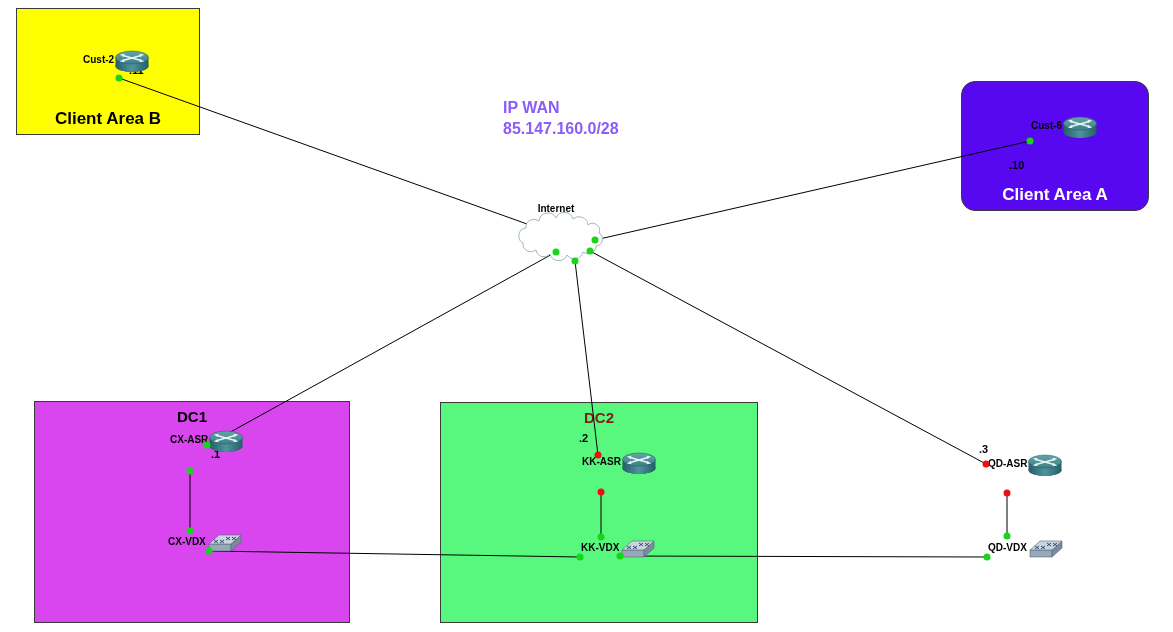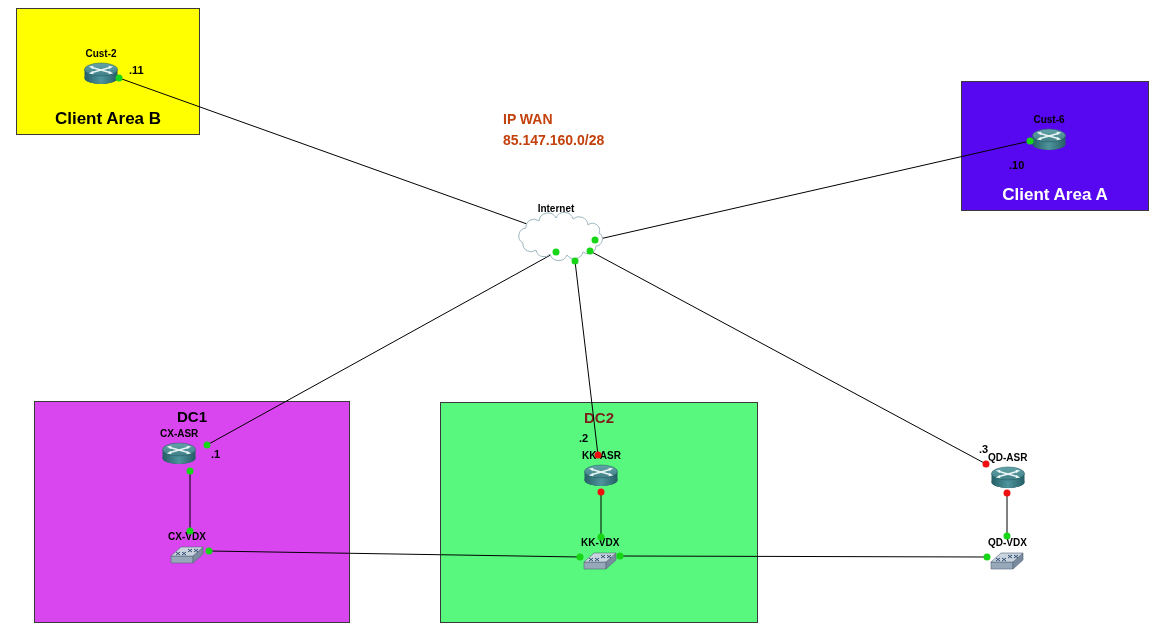--- a/index.html
+++ b/index.html
@@ -12,27 +12,27 @@
   .area-title { position:absolute; left:0; right:0; text-align:center; font-weight:bold; letter-spacing:0; }
   .client-title { font-size:17px; bottom:5px; }
   .dc-title { font-size:15px; top:6px; }
   
   .overlay { position:absolute; left:0; top:0; width:1173px; height:632px; }
   .overlay.links { pointer-events:none; }
   .overlay.dots { pointer-events:none; }
   line.link { stroke:#000000; stroke-width:1; pointer-events:stroke; }
   .cloud-shape { fill:#ffffff; stroke:#9fb6c0; stroke-width:1; pointer-events:all; }
   
-  .device { position:absolute; display:flex; flex-direction:column; align-items:center; }
+  .device { position:absolute; display:flex; flex-direction:row; align-items:center; }
   .device-label { font-size:10px; font-weight:bold; color:#000; white-space:nowrap; line-height:10px; margin-bottom:2px; }
   .router-icon { width:36px; height:24px; }
   .switch-icon { width:38px; height:22px; }
   
   .ip-label { position:absolute; font-size:11px; font-weight:bold; color:#000; white-space:nowrap; }
-  .wan-label { position:absolute; left:503px; top:97px; font-size:14px; font-weight:bold; color:#c2410c; line-height:21px;margin-top:12px; }
+  .wan-label { position:absolute; left:503px; top:97px; font-size:16px; font-weight:bold; color:#8b5cf6; line-height:21px; }
   .internet-label { position:absolute; left:520px; top:204px; width:72px; text-align:center;
                     font-size:10px; font-weight:bold; color:#000; line-height:10px; }
   .hidden-defs { position:absolute; width:0; height:0; }
 </style>
 </head>
 <body>
 
 <svg class="hidden-defs" aria-hidden="true">
   <defs>
     <linearGradient id="rtrBody" x1="0" y1="0" x2="1" y2="0">
@@ -46,21 +46,21 @@
     </linearGradient>
   </defs>
 </svg>
 
 <div class="canvas">
 
   <div class="area" style="left: 16px; top: 8px; width: 184px; height: 127px; background-color: rgb(255, 255, 0);">
     <div class="area-title client-title" style="color: rgb(0, 0, 0);">Client Area B</div>
   </div>
 
-  <div class="area" style="left: 961px; top: 81px; width: 188px; height: 130px; background-color: rgb(88, 8, 240);">
+  <div class="area" style="left: 961px; top: 81px; width: 188px; height: 130px; background-color: rgb(88, 8, 240); border-radius: 14px;">
     <div class="area-title client-title" style="color: rgb(255, 255, 255);">Client Area A</div>
   </div>
 
   <div class="area" style="left: 34px; top: 401px; width: 316px; height: 222px; background-color: #d946ef;">
     <div class="area-title dc-title" style="color: rgb(0, 0, 0);">DC1</div>
   </div>
 
   <div class="area" style="left: 440px; top: 402px; width: 318px; height: 221px; background-color: rgb(87, 248, 125);">
     <div class="area-title dc-title" style="color: #7f1d1d;">DC2</div>
   </div>
@@ -125,21 +125,21 @@
         </g>
       <g fill="#e8f4f4">
           <polygon points="5.8,12.5 10.5,13.3 9.7,10.0"></polygon>
           <polygon points="30.2,5.5 25.5,4.7 26.3,8.0"></polygon>
           <polygon points="5.8,5.5 10.5,4.7 9.7,8.0"></polygon>
           <polygon points="30.2,12.5 25.5,13.3 26.3,10.0"></polygon>
         </g>
     </svg>
   </div>
 
-  <div class="device" style="left:160px; top:429px;">
+  <div class="device" style="left:170px; top:429px;">
     <span class="device-label">CX-ASR</span>
     <svg class="router-icon" viewBox="0 0 36 24">
       <ellipse cx="18" cy="17" rx="16.5" ry="6" fill="#1e4f55"></ellipse>
       <path d="M1.5 8.5 v8.5 a16.5 6 0 0 0 33 0 v-8.5 z" fill="url(#rtrBody)"></path>
       <ellipse cx="18" cy="8.5" rx="16.5" ry="6.5" fill="url(#rtrTop)" stroke="#245a60" stroke-width="0.5"></ellipse>
       <g stroke="#e8f4f4" stroke-width="1.6">
           <line x1="9" y1="11.6" x2="27" y2="6.4"></line>
           <line x1="9" y1="6.4" x2="27" y2="11.6"></line>
         </g>
       <g fill="#e8f4f4">

